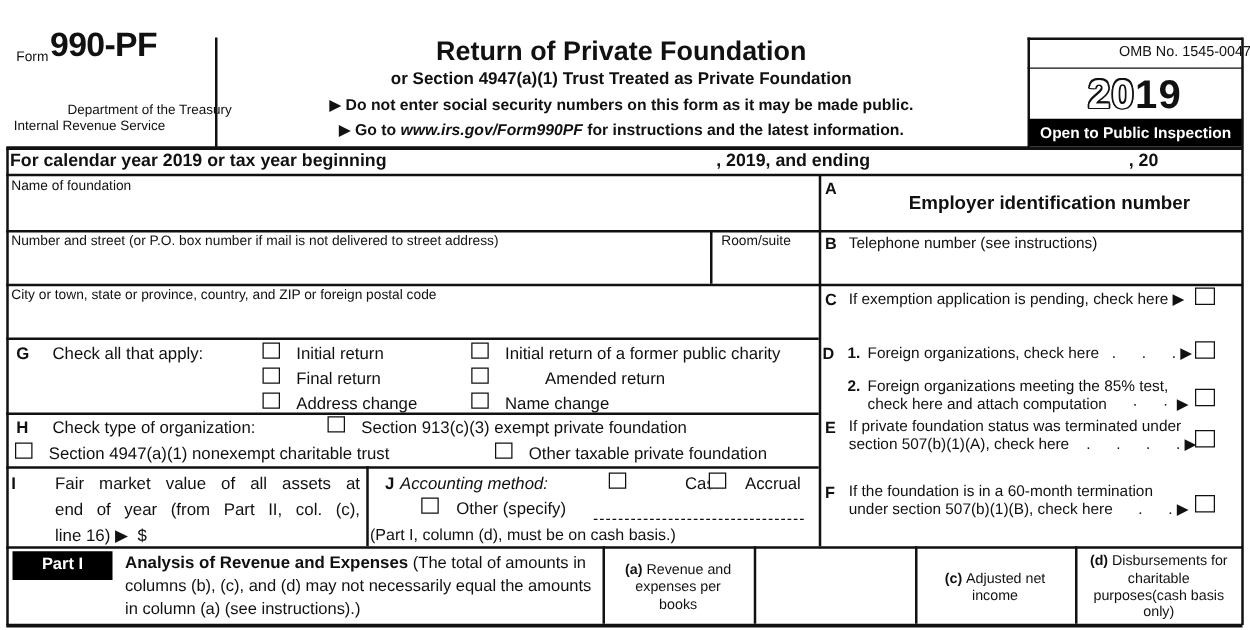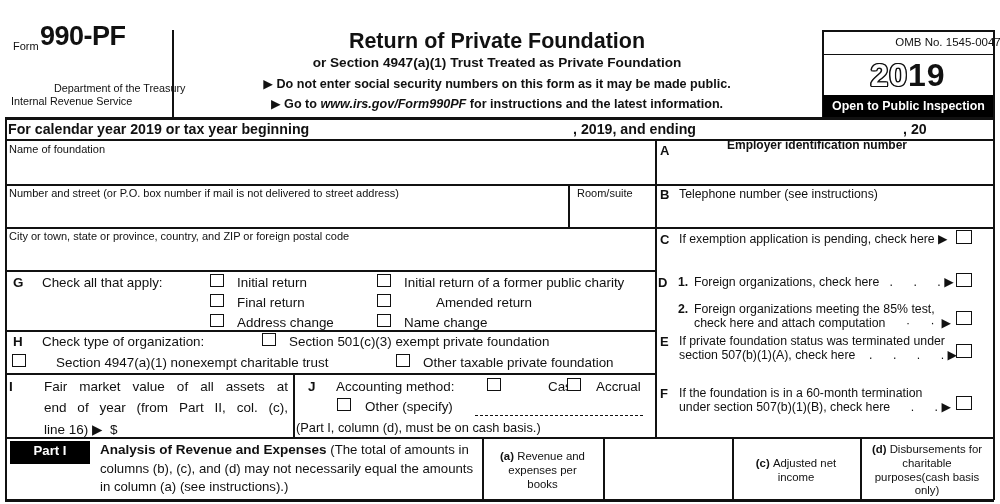--- a/index.html
+++ b/index.html
@@ -75,21 +75,21 @@
 
   <div class="field" style="left:6px;top:185px;width:560px;height:41px;"></div>
   <span class="abs lbl" style="left:9px;top:187px;">Number and street (or P.O. box number if mail is not delivered to street address)</span>
   <div class="field" style="left:570px;top:185px;width:84px;height:41px;"></div>
   <span class="abs lbl" style="left:577px;top:187px;">Room/suite</span>
 
   <div class="field" style="left:6px;top:228px;width:648px;height:41px;"></div>
   <span class="abs lbl" style="left:9px;top:230px;">City or town, state or province, country, and ZIP or foreign postal code</span>
 
   <span class="abs b" style="left:660px;top:143px;font-size:13px;">A</span>
-  <span class="abs b" style="left:679px;top:138px;font-size:12px;padding-left:48px;">Employer identification number</span>
+  <span class="abs b" style="left:679px;top:154px;font-size:15px;padding-left:48px;">Employer identification number</span>
   <div class="field" style="left:658px;top:158px;width:333px;height:24px;"></div>
 
   <span class="abs b" style="left:660px;top:187px;font-size:13px;">B</span>
   <span class="abs txt12" style="left:679px;top:187px;">Telephone number (see instructions)</span>
   <div class="field" style="left:658px;top:201px;width:333px;height:24px;"></div>
 
   <span class="abs b" style="left:660px;top:232px;font-size:13px;">C</span>
   <span class="abs txt12" style="left:679px;top:232px;">If exemption application is pending, check here ▶</span>
   <span class="cbr" style="left:956px;top:230px;"></span>
 
@@ -124,34 +124,34 @@
   <span class="cb" style="left:377px;top:274px;"></span>
   <span class="abs txt13" style="left:404px;top:275px;">Initial return of a former public charity</span>
   <span class="cb" style="left:377px;top:294px;"></span>
   <span class="abs txt13" style="left:404px;top:295px;margin-left:32px;">Amended return</span>
   <span class="cb" style="left:377px;top:314px;"></span>
   <span class="abs txt13" style="left:404px;top:315px;">Name change</span>
 
   <span class="abs b txt13" style="left:13px;top:334px;">H</span>
   <span class="abs txt13" style="left:42px;top:334px;">Check type of organization:</span>
   <span class="cb" style="left:262px;top:333px;"></span>
-  <span class="abs txt13" style="left:289px;top:334px;">Section 501(c)(3) exempt private foundation</span>
+  <span class="abs txt13" style="left:289px;top:334px;">Section 913(c)(3) exempt private foundation</span>
   <span class="cb" style="left:12px;top:354px;"></span>
-  <span class="abs txt13" style="left:39px;top:355px;margin-left:17px;">Section 4947(a)(1) nonexempt charitable trust</span>
+  <span class="abs txt13" style="left:39px;top:355px;">Section 4947(a)(1) nonexempt charitable trust</span>
   <span class="cb" style="left:396px;top:354px;"></span>
   <span class="abs txt13" style="left:423px;top:355px;">Other taxable private foundation</span>
 
   <span class="abs b" style="left:9px;top:379px;font-size:13.5px;">I</span>
   <div class="abs just" style="left:44px;top:379px;width:244px;font-size:13.5px;">Fair market value of all assets at</div>
   <div class="abs just" style="left:44px;top:400px;width:244px;font-size:13.5px;">end of year  (from Part II, col. (c),</div>
   <div class="abs pre" style="left:44px;top:421px;font-size:13.5px;">line 16) ▶  $</div>
   <div class="field" style="left:135px;top:419px;width:150px;height:17px;"></div>
 
   <span class="abs b" style="left:308px;top:379px;font-size:13.5px;">J</span>
-  <span class="abs txt13" style="left:336px;top:379px;">Accounting method:</span>
+  <span class="abs txt13" style="left:320px;top:379px;font-style:italic;">Accounting method:</span>
   <span class="cb" style="left:487px;top:378px;"></span>
   <span class="abs txt13" style="left:516px;top:379px;margin-left:32px;">Cash</span>
   <span class="cb" style="left:567px;top:378px;"></span>
   <span class="abs txt13" style="left:596px;top:379px;">Accrual</span>
   <span class="cb" style="left:337px;top:398px;"></span>
   <span class="abs txt13" style="left:365px;top:399px;">Other (specify)</span>
   <div class="abs" style="left:475px;top:405px;width:168px;height:10px;border-bottom:1.6px dashed #111;"></div>
   <span class="abs" style="left:296px;top:420px;font-size:12.8px;">(Part I, column (d), must be on cash basis.)</span>
 
   <div class="abs ctr b" style="left:10px;top:441px;width:80px;height:23px;line-height:19px;background:#000;color:#fff;font-size:13.2px;">Part I</div>

